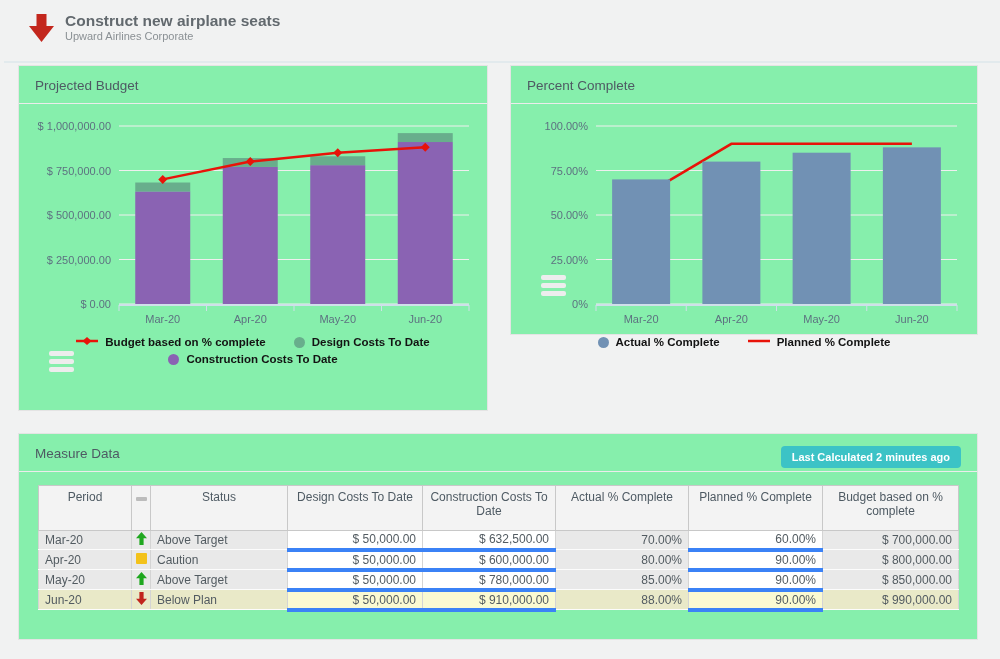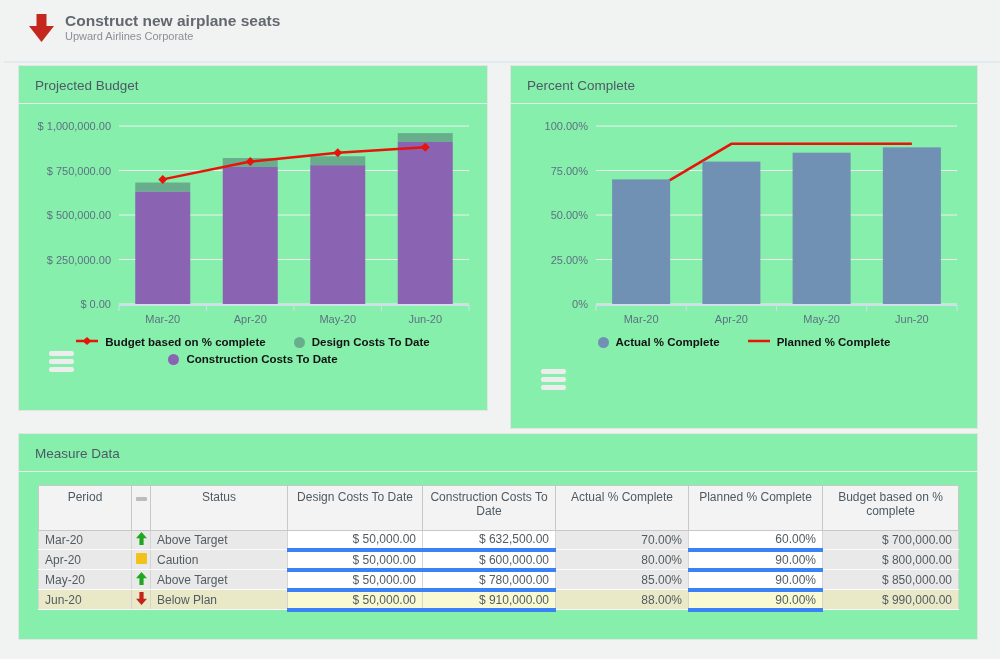--- a/index.html
+++ b/index.html
@@ -9,21 +9,21 @@
     background:#f1f2f2; font-family:"Liberation Sans", sans-serif;
   }
   .page-header { position:absolute; top:0; left:4px; width:1000px; height:63px;
     border-bottom:2px solid #e2eaed; display:flex; align-items:flex-start; padding:11px 0 0 24px; }
   .hdr-icon { width:27px; height:30px; margin-right:10px; margin-top:2px; }
   .hdr-title { font-size:15.5px; font-weight:bold; color:#62696e; line-height:19px; }
   .hdr-sub { font-size:11px; color:#8a9094; }
 
   .panel { position:absolute; background:#86efac; border:1px solid #e4e4e4; }
   #panel-budget  { left:18px;  top:65px;  width:470px; height:346px; }
-  #panel-percent { left:510px; top:65px;  width:468px; height:364px; }
+  #panel-percent { left:510px; top:65px;  width:468px; height:270px; }
   #panel-measure { left:18px;  top:433px; width:960px; height:207px; }
 
   .panel-title { font-size:13.5px; color:#4e5a63; padding:12px 16px 10px; border-bottom:1px solid #ececec; }
 
   .chart-svg { display:block; }
   .legend { display:flex; flex-wrap:wrap; justify-content:center; align-items:center;
     column-gap:28px; row-gap:5px; padding:2px 46px 0; font-size:11.5px; font-weight:bold; color:#131313; }
   .legend-item { display:flex; align-items:center; gap:7px; }
   .hamburger { position:absolute; left:30px; bottom:38px; display:flex; flex-direction:column; gap:3px; cursor:pointer; }
   .hamburger span { width:25px; height:5px; border-radius:2px; background:#ededed; }
@@ -161,20 +161,21 @@
     </div>
   <div class="hamburger">
       <span></span>
       <span></span>
       <span></span>
     </div>
 </div>
 
 <div class="panel" id="panel-measure">
   <div class="panel-title">Measure Data</div>
+  <div class="badge" id="calc-badge" style="background: rgb(60, 195, 198);">Last Calculated 2 minutes ago</div>
   <table id="measure-table">
     <colgroup id="mt-cols">
         <col style="width: 93px;">
         <col style="width: 19px;">
         <col style="width: 137px;">
         <col style="width: 135px;">
         <col style="width: 133px;">
         <col style="width: 133px;">
         <col style="width: 134px;">
         <col style="width: 136px;">

